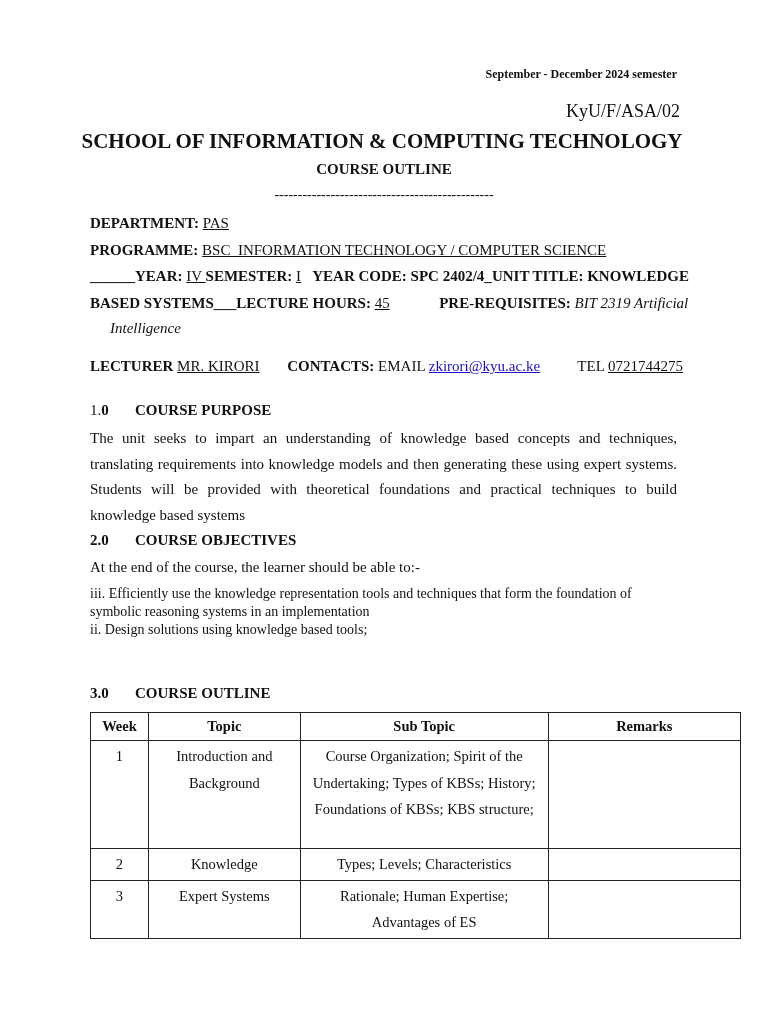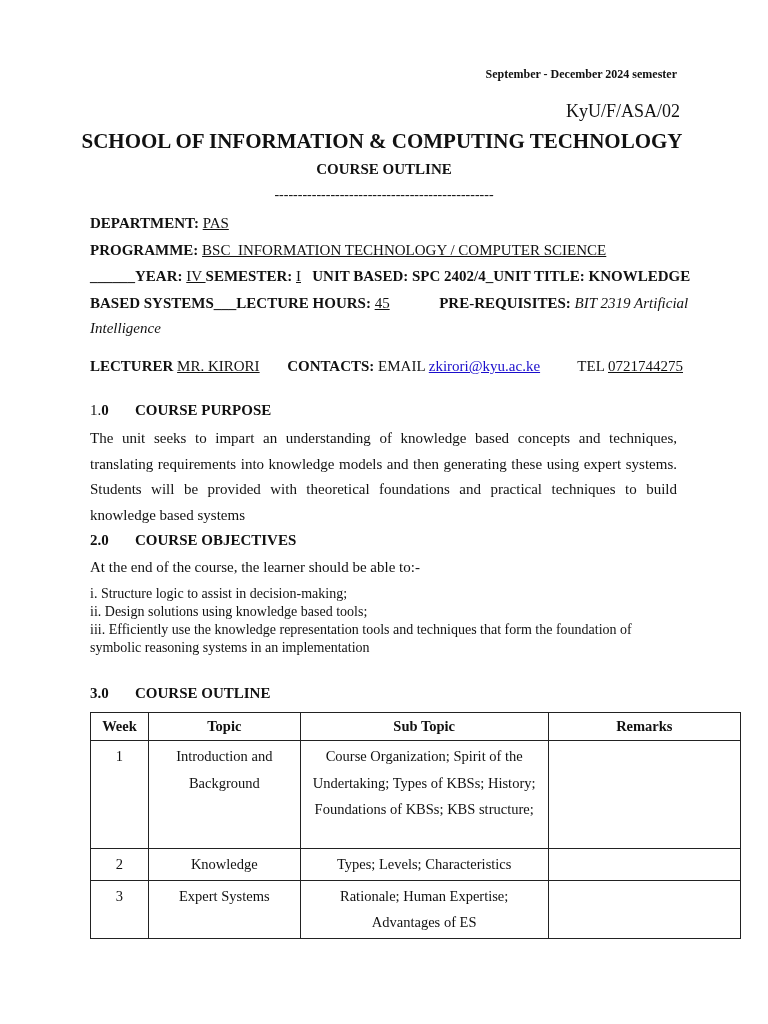--- a/index.html
+++ b/index.html
@@ -14,21 +14,21 @@
   .semester { top: 67px; right: 91px; font-size: 12px; font-weight: bold; }
   .code { top: 101px; right: 88px; font-size: 18px; }
   .school { top: 129px; left: 0; width: 764px; text-align: center; font-size: 21px; font-weight: bold; }
   .outline-title { top: 161px; left: 0; width: 768px; text-align: center; font-size: 15px; font-weight: bold; }
   .dashes { top: 187px; left: 0; width: 768px; text-align: center; font-size: 14px; }
   .line { left: 90px; font-size: 15px; }
   .l1 { top: 209px; margin-top: 6px; }
   .l2 { top: 242px; }
   .l3 { top: 268px; }
   .l4 { top: 295px; }
-  .l5 { top: 320px; }
+  .l5 { top: 320px; margin-left: 20px; }
   .l6 { top: 358px; }
   .link { color: #1a0dcc; text-decoration: underline; }
   .sec-num { display: inline-block; width: 45px; }
   .sec { left: 90px; font-size: 15px; font-weight: bold; }
   .para {
     position: absolute; left: 90px; width: 587px; font-size: 15px; line-height: 25.6px;
     text-align: justify; text-align-last: left;
   }
   .obj-intro { top: 559px; left: 90px; font-size: 15px; }
   .obj-list { position: absolute; top: 585px; left: 90px; width: 590px; font-size: 14px; line-height: 18px; }
@@ -62,21 +62,21 @@
 
   <div class="abs line l2">
     <span class="b">PROGRAMME:</span>
     <span class="u" style="white-space:pre">BSC  INFORMATION TECHNOLOGY / COMPUTER SCIENCE</span>
   </div>
 
   <div class="abs line l3">
     <span class="b">______</span><span class="b">YEAR:</span>
     <span class="u" style="white-space:pre">IV </span><span class="b">SEMESTER:</span>
     <span class="u">I</span>&nbsp;&nbsp;
-    <span class="b">UNIT BASED:</span>
+    <span class="b">YEAR CODE:</span>
     <span class="b">SPC 2402/4_</span><span class="b">UNIT TITLE:</span>
     <span class="b">KNOWLEDGE</span>
   </div>
 
   <div class="abs line l4">
     <span class="b">BASED SYSTEMS___</span><span class="b">LECTURE HOURS:</span>
     <span class="u">45</span>
     <span style="display:inline-block;width:42px"></span>
     <span class="b">PRE-REQUISITES:</span>
     <span class="i">BIT 2319 Artificial</span>
@@ -99,23 +99,22 @@
   <div class="abs sec" style="top:402px">
     <span class="sec-num"><span style="font-weight:normal">1.</span><span>0</span></span><span>COURSE PURPOSE</span>
   </div>
   <div class="para" style="top:426px">The unit seeks to impart an understanding of knowledge based concepts and techniques, translating requirements into knowledge models and then generating these using expert systems. Students will be provided with theoretical foundations and practical techniques to build knowledge based systems</div>
 
   <div class="abs sec" style="top:532px">
     <span class="sec-num">2.0</span><span>COURSE OBJECTIVES</span>
   </div>
   <div class="abs obj-intro">At the end of the course, the learner should be able to:-</div>
   <div class="obj-list">
-    <div>i. Structure logic to assist in decision-making;</div>
+    <div>iii. Efficiently use the knowledge representation tools and techniques that form the foundation of symbolic reasoning systems in an implementation</div>
     <div>ii. Design solutions using knowledge based tools;</div>
-    <div>iii. Efficiently use the knowledge representation tools and techniques that form the foundation of symbolic reasoning systems in an implementation</div>
   </div>
 
   <div class="abs sec" style="top:685px">
     <span class="sec-num">3.0</span><span>COURSE OUTLINE</span>
   </div>
 
   <table class="outline">
     <colgroup>
         <col class="c1">
         <col class="c2">

